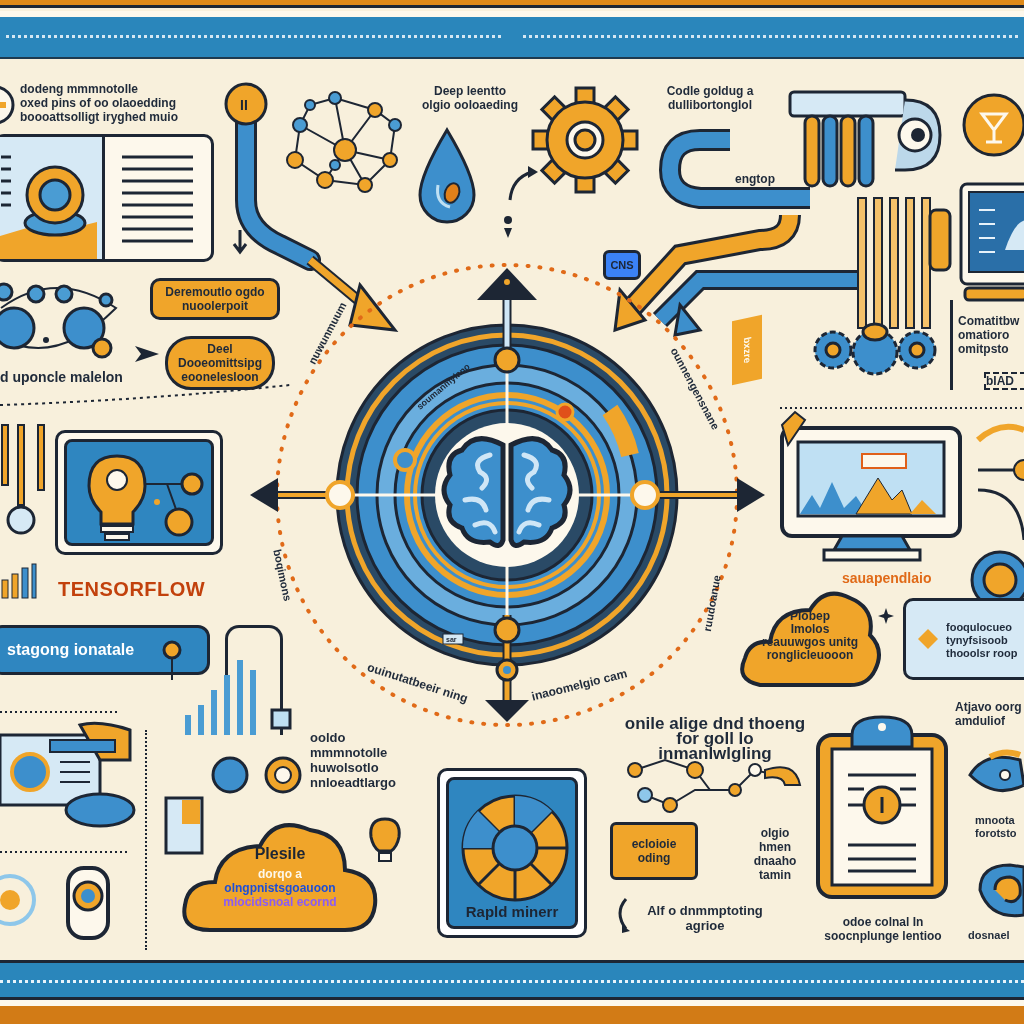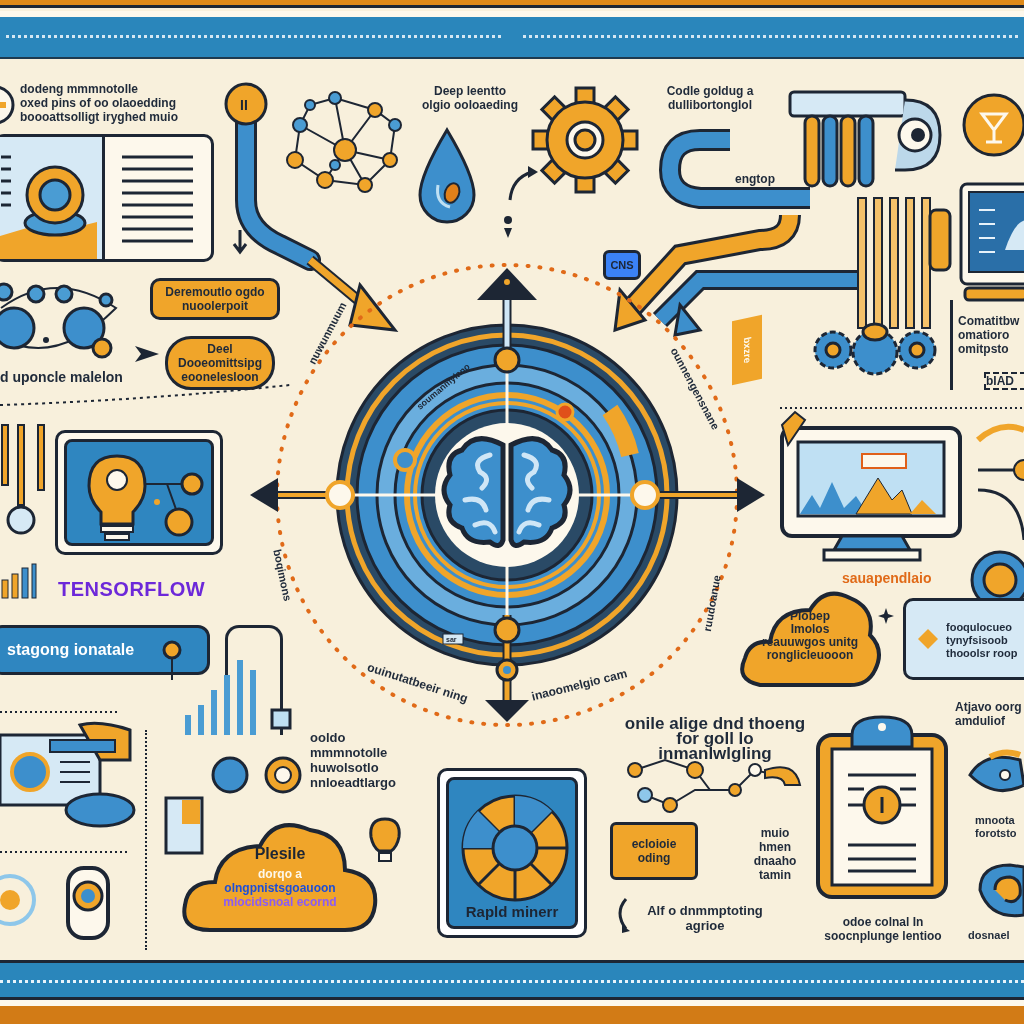--- a/index.html
+++ b/index.html
@@ -24,21 +24,21 @@
   .bottom-band .dots { position:absolute; left:0; right:0; top:17px; height:4px; border-top:3px dotted #e7f2fa; }
   .bottom-white { left:0; top:1000px; width:1024px; height:6px; background:#fdf8ec; }
   .bottom-orange { left:0; top:1006px; width:1024px; height:18px; background:#d27b16; }
 
   .txt { font-size:12px; font-weight:bold; line-height:14px; color:#1f2a3a; }
   .txt-c { text-align:center; }
   .panel { border:3px solid #1d2634; border-radius:10px; }
   .orange-tag { background:#f0a52a; border:3px solid #1d2634; border-radius:10px; color:#1f2a3a; font-weight:bold; font-size:12px; line-height:14px; text-align:center; display:flex; flex-direction:column; justify-content:center; }
   .blue-tag { background:#2f86c0; border:3px solid #1d2634; border-radius:12px; color:#fff; font-weight:bold; font-size:16px; display:flex; align-items:center; padding-left:14px; }
   .light-box { background:#d6e9f5; border:3px solid #1d2634; border-radius:10px; }
-  .tensor { font-size:20px; font-weight:bold; color:#6d28d9; letter-spacing:0.5px; }
+  .tensor { font-size:20px; font-weight:bold; color:#c2410c; letter-spacing:0.5px; }
   .orange-text { color:#e06a18; font-weight:bold; font-size:14px; }
   svg { overflow: visible; }
 </style>
 </head>
 <body>
 
 <div class="abs top-orange"></div>
 <div class="abs top-white"></div>
 <div class="abs banner">
   <span class="dots"></span>
@@ -460,21 +460,21 @@
     <circle cx="120" cy="40" r="6" fill="#f0a52a"></circle>
     <circle cx="140" cy="20" r="6" fill="#fdf8ec"></circle>
   </g>
   <path d="M150 20 Q180 10 185 35 L170 35 Q168 25 150 28 Z" fill="#f0a52a" stroke="#1d2634" stroke-width="2"></path>
 </svg>
 <div class="abs orange-tag" style="left:610px;top:822px;width:88px;height:58px;border-radius:6px;">
   <div>ecloioie</div>
   <div>oding</div>
 </div>
 <div class="abs txt txt-c" style="left:740px;top:826px;width:70px;">
-  <div>muio</div>
+  <div>olgio</div>
   <div>hmen</div>
   <div>dnaaho</div>
   <div>tamin</div>
 </div>
 <svg class="abs" style="left:612px;top:895px;" width="20" height="40">
   <path d="M14 4 Q2 18 14 34" fill="none" stroke="#1d2634" stroke-width="3"></path>
   <polygon points="10,30 18,36 10,38" fill="#1d2634"></polygon>
 </svg>
 <div class="abs txt txt-c" style="left:630px;top:903px;width:150px;font-size:13px;line-height:15px;">
   <div>Alf o dnmmptoting</div>

